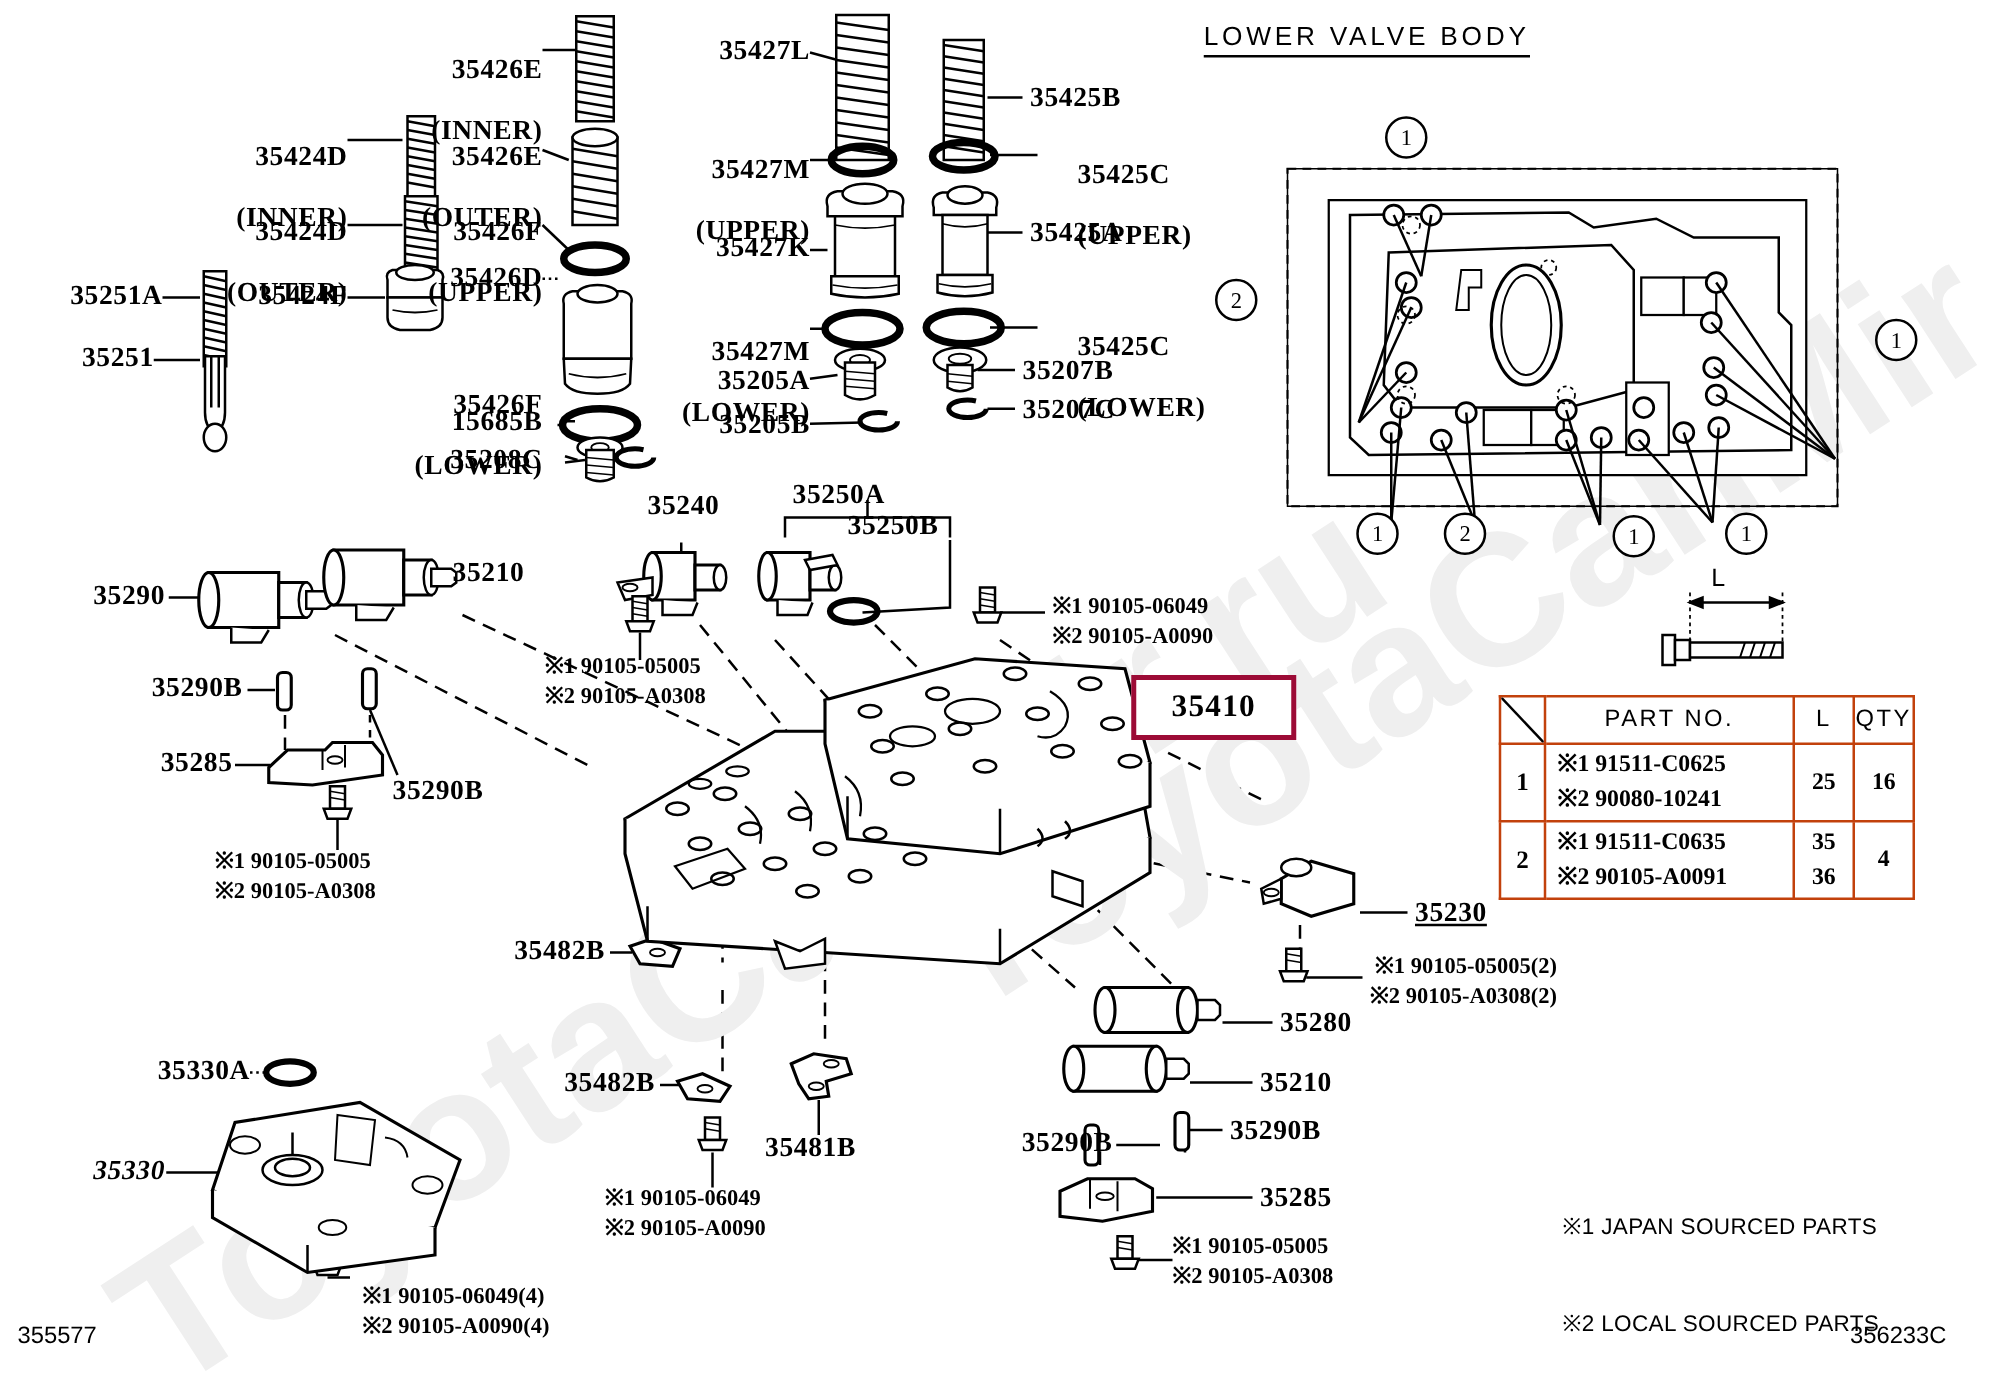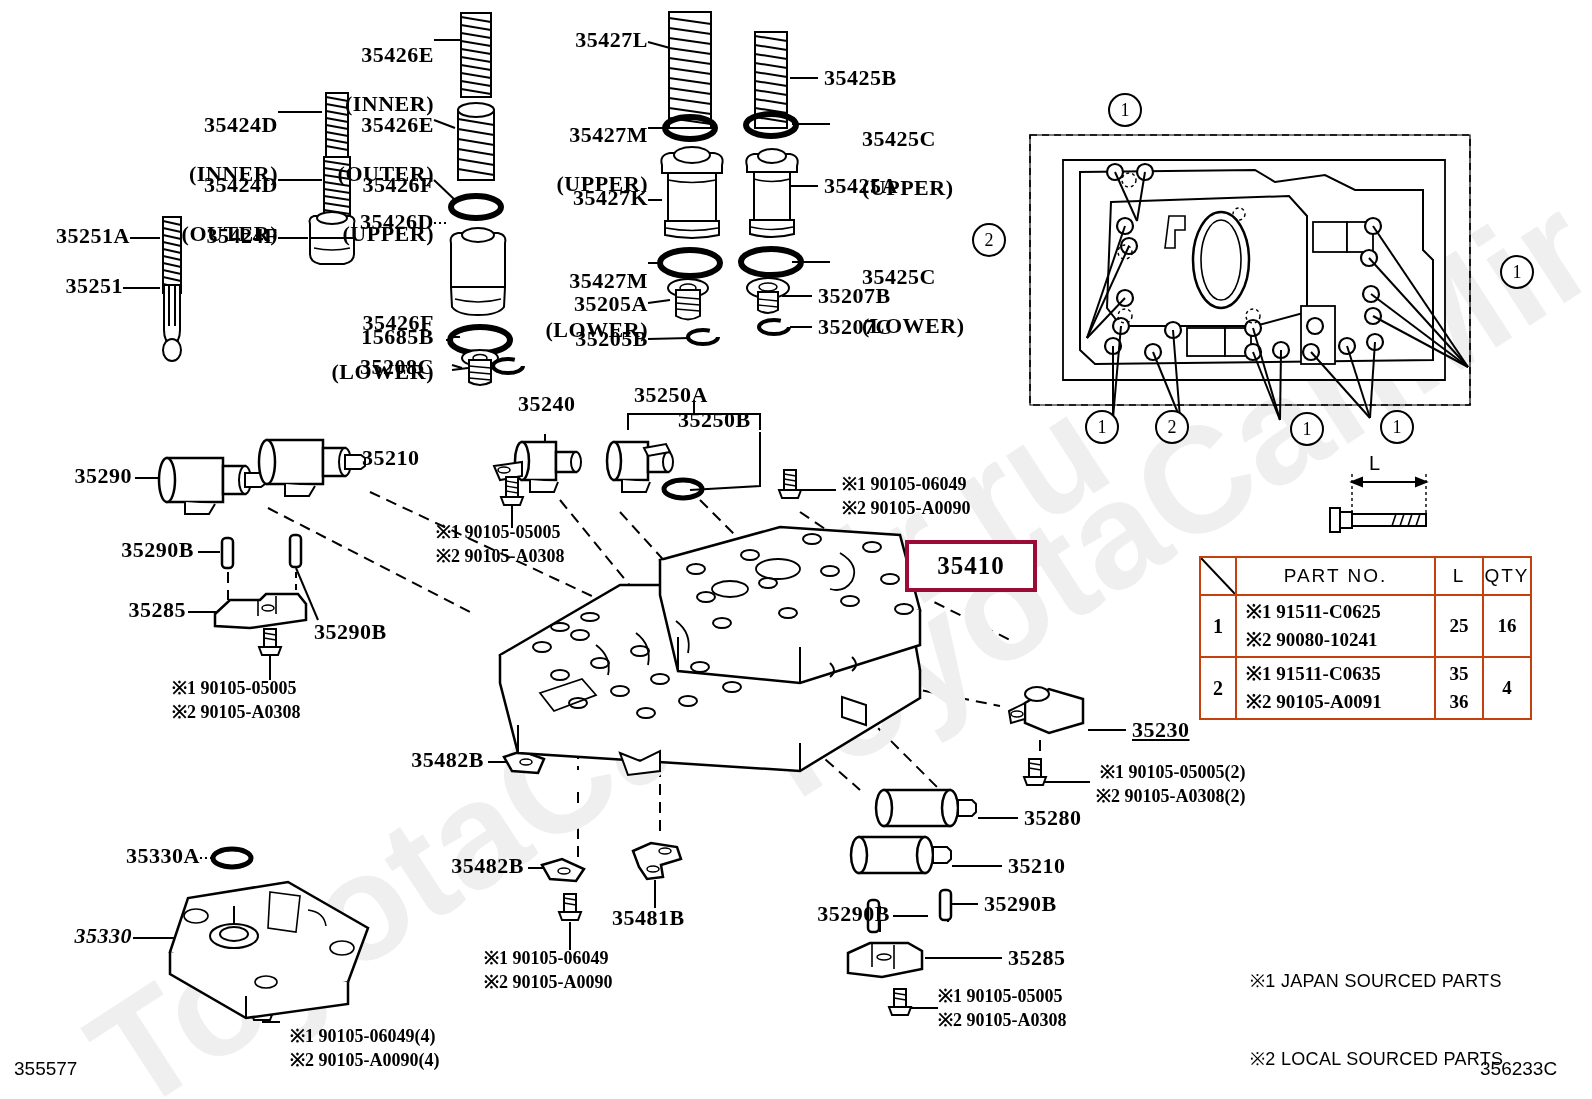--- a/index.html
+++ b/index.html
@@ -719,20 +719,21 @@
       <path d="M758,700 L860,790"></path>
       <path d="M840,690 L960,810"></path>
       <path d="M870,680 L1000,706"></path>
       <path d="M948,922 L948,890"></path>
       <path d="M880,932 L880,906"></path>
       <path d="M1040,740 L1040,762"></path>
     </g>
   </svg>
 
   
+  <div class="title" style="left:963px;top:18px;">LOWER VALVE BODY</div>
 
   
   <div class="cnum" style="left:1108px;top:93px;">1</div>
   <div class="cnum" style="left:972px;top:223px;">2</div>
   <div class="cnum" style="left:1500px;top:255px;">1</div>
   <div class="cnum" style="left:1085px;top:410px;">1</div>
   <div class="cnum" style="left:1155px;top:410px;">2</div>
   <div class="cnum" style="left:1290px;top:412px;">1</div>
   <div class="cnum" style="left:1380px;top:410px;">1</div>
 

